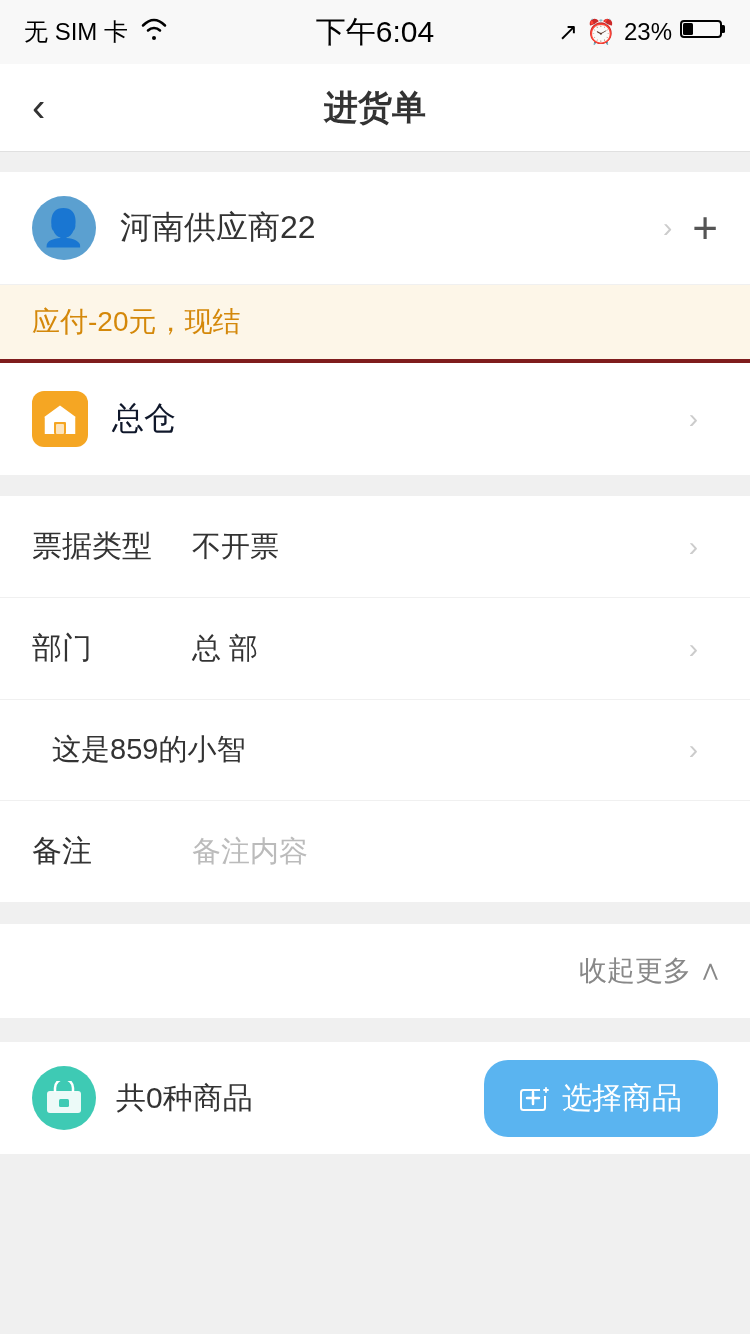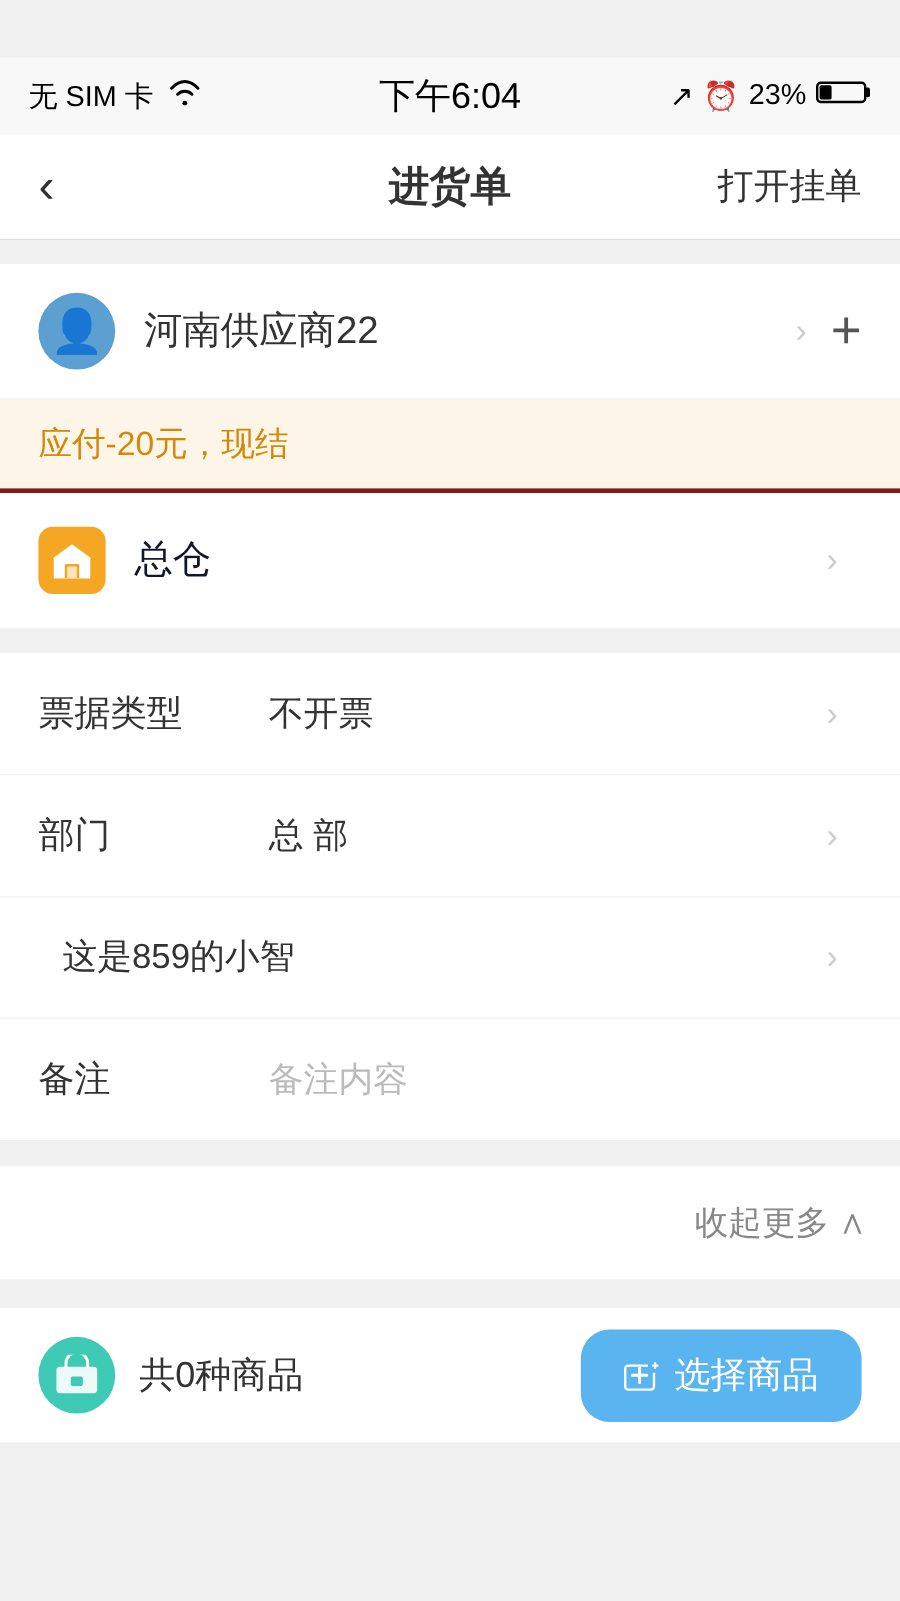--- a/index.html
+++ b/index.html
@@ -16,21 +16,20 @@
     .status-bar {
       width: 750px;
       height: 64px;
       background: #f8f8f8;
       display: flex;
       align-items: center;
       justify-content: space-between;
       padding: 0 24px;
       font-size: 24px;
       color: #000;
-      margin-top: 48px;
     }
     .status-left {
       display: flex;
       align-items: center;
       gap: 12px;
     }
     .status-center {
       font-size: 30px;
       font-weight: 500;
       position: absolute;
@@ -163,21 +162,20 @@
     .form-section {
       background: #fff;
       margin-top: 20px;
     }
     .form-row {
       display: flex;
       align-items: center;
       padding: 30px 32px;
       border-bottom: 1px solid #f0f0f0;
       min-height: 100px;
-      gap: 32px;
     }
     .form-label {
       font-size: 30px;
       color: #333;
       width: 140px;
       flex-shrink: 0;
     }
     .form-value {
       flex: 1;
       font-size: 29px;
@@ -271,21 +269,20 @@
         <rect x="41" y="7" width="4" height="8" rx="1.5" fill="#000"></rect>
         <rect x="3" y="5" width="10" height="12" rx="1.5" fill="#000"></rect>
       </svg>
     </span>
   </div>
 </div>
 
 <div class="nav-bar">
   <span class="nav-back">‹</span>
   <span class="nav-title">进货单</span>
-  <span class="nav-action">打开挂单</span>
 </div>
 
 <div class="separator"></div>
 
 <div class="white-section">
   <div class="supplier-row">
     <div class="supplier-avatar">
       <span class="avatar-person">👤</span>
     </div>
     <span class="supplier-name">河南供应商22</span>

